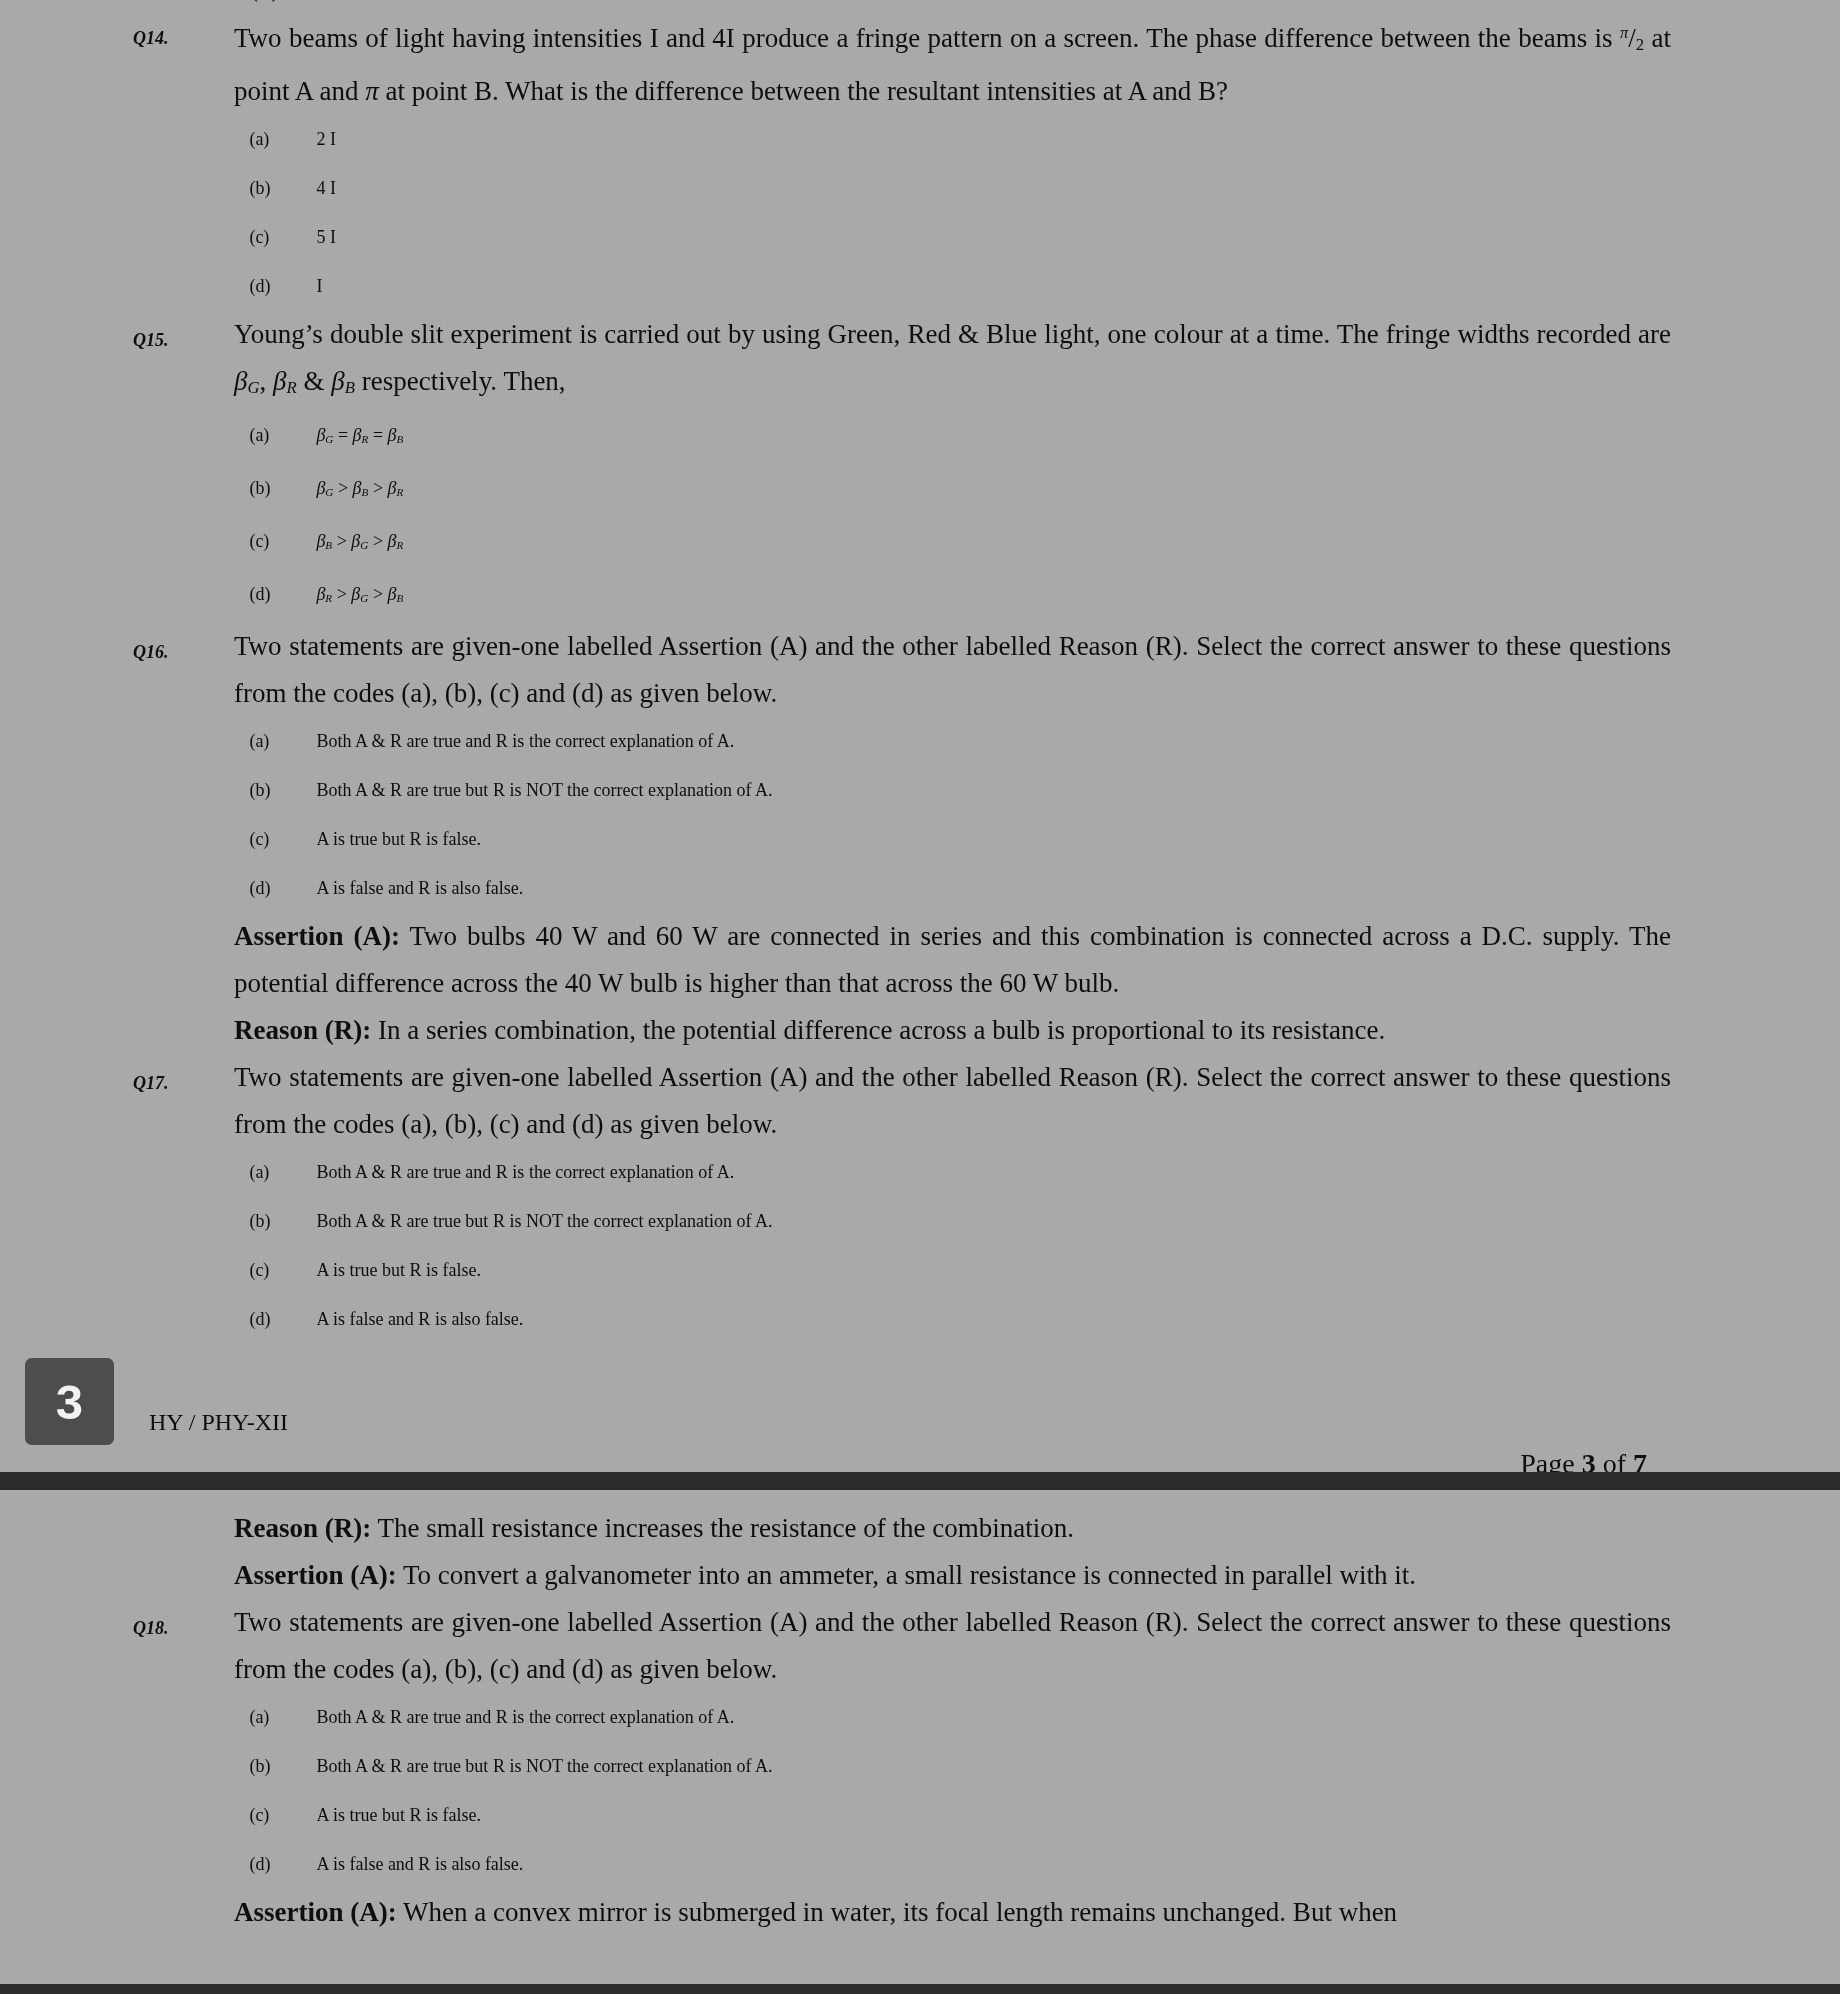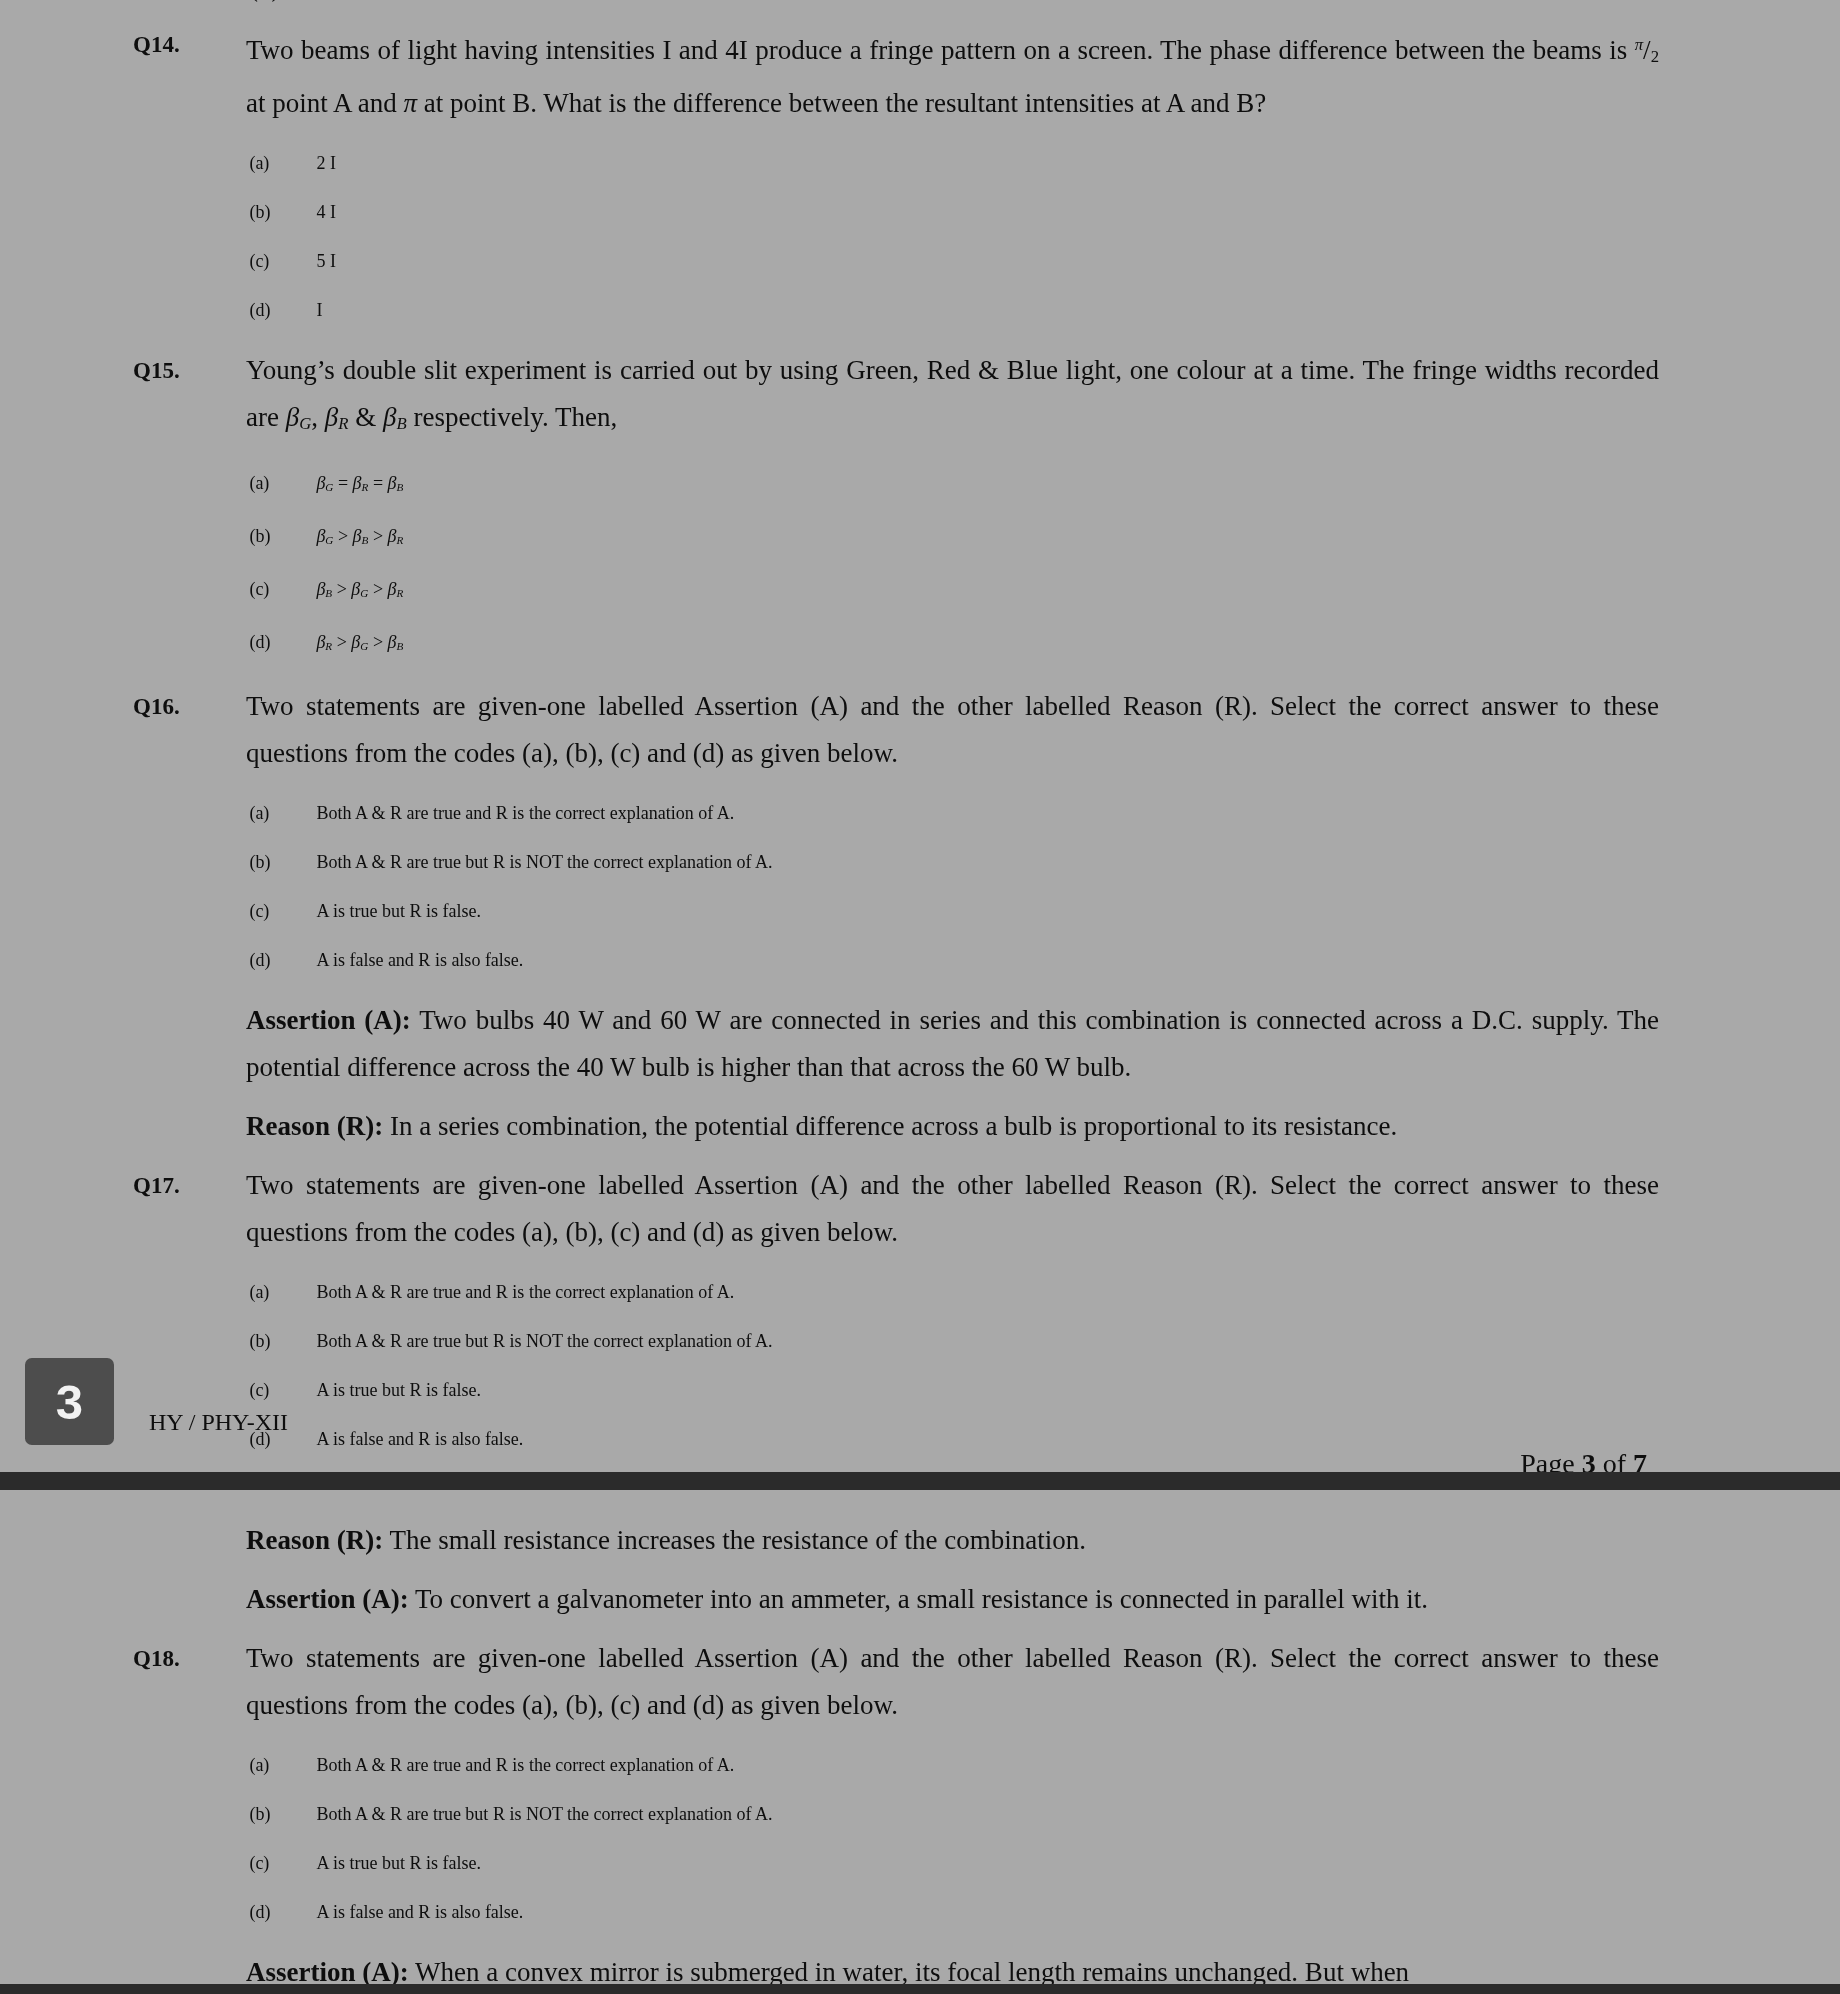--- a/index.html
+++ b/index.html
@@ -8,27 +8,27 @@
     background: #a9a9a9;
     overflow: hidden;
     position: relative;
     font-family: "Liberation Serif", serif;
     color: #0e0e0e;
   }
   .sheet-content { position: absolute; left: 234px; width: 1437px; }
   .page1 { top: 9px; }
   .page2 { top: 1505px; }
 
-  .para { margin: 12px; font-size: 27px; line-height: 47px; text-align: justify; }
+  .para { margin: 0; font-size: 27px; line-height: 47px; text-align: justify; }
   .nowrap { white-space: nowrap; text-align: left; }
 
   .question { position: relative; }
   .qnum {
-    position: absolute; left: -101px; top: 0;
-    font-size: 23px; line-height: 47px; font-weight: bold;
+    position: absolute; left: -101px; top: 6px;
+    font-size: 18px; line-height: 47px; font-weight: bold; font-style: italic;
   }
   .opt { font-size: 18px; line-height: 49px; white-space: nowrap; }
   .optlabel { display: inline-block; margin-left: 15.4px; width: 67px; }
 
   .seg-b { font-weight: bold; }
   .seg-i { font-style: italic; }
   .seg-sub { font-size: 0.62em; vertical-align: -0.18em; }
   .seg-sup { font-size: 0.62em; vertical-align: 0.55em; }
 
   .top-frag {

